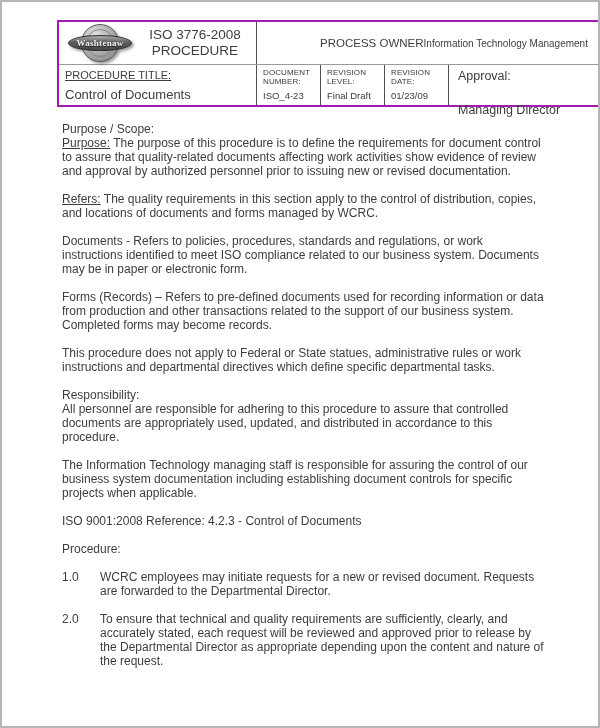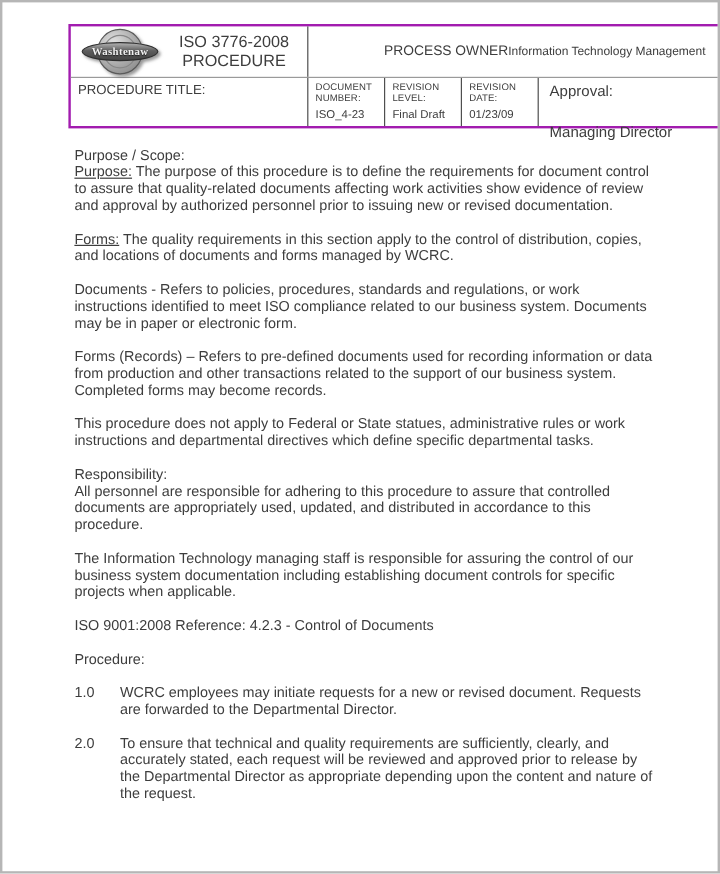--- a/index.html
+++ b/index.html
@@ -26,21 +26,21 @@
   .hdr-cell { box-sizing:border-box; }
   .v-dark { border-right:1px solid #4f4f4f; }
 
   .cell-logo-title { width:198px; display:flex; align-items:center; padding-left:9px; }
   .iso-title { flex:1; text-align:center; font-size:13.5px; line-height:16px; }
   .cell-owner { flex:1; display:flex; align-items:center; justify-content:center; }
   .owner-label { font-size:11.5px; line-height:14px; }
   .owner-value { font-size:10px; line-height:15px; }
 
   .cell-title { width:198px; display:flex; flex-direction:column; justify-content:space-between; padding:4px 6px 3px 6px; }
-  .title-label { font-size:11px; }
+  .title-label { font-size:11px;text-decoration:underline; }
   .title-value { font-size:13px; }
 
   .cell-small { width:64px; padding:3px 0 0 6px; }
   .small-label { font-size:8px; line-height:9px; letter-spacing:0.1px; }
   .small-value { font-size:9.5px; margin-top:4px; }
 
   .cell-approval { flex:1; padding:4px 0 0 9px; }
   .approval-label { font-size:12.5px; }
   .approval-value { font-size:12.5px; margin-top:20px; }
 
@@ -115,20 +115,21 @@
       </div>
       <div class="hdr-cell cell-owner">
         <div class="owner-label">PROCESS OWNER</div>
         <div class="owner-value">Information Technology Management</div>
       </div>
     </div>
 
     <div class="hdr-row hdr-row2">
       <div class="hdr-cell cell-title v-dark">
         <div class="title-label">PROCEDURE TITLE:</div>
+        <div class="title-value">Control of Documents</div>
       </div>
 
       <div class="hdr-cell cell-small v-dark">
         <div class="small-label">
           <div>DOCUMENT</div>
           <div>NUMBER:</div>
         </div>
         <div class="small-value">ISO_4-23</div>
       </div>
 
@@ -154,21 +155,21 @@
       </div>
     </div>
   </div>
 
   <div class="content">
 
     <p class="tight">Purpose / Scope:</p>
 
     <p><span class="lead">Purpose:</span><span> The purpose of this procedure is to define the requirements for document control to assure that quality-related documents affecting work activities show evidence of review and approval by authorized personnel prior to issuing new or revised documentation.</span></p>
 
-    <p><span class="lead">Forms:</span><span> The quality requirements in this section apply to the control of distribution, copies, and locations of documents and forms managed by WCRC.</span></p>
+    <p><span class="lead">Refers:</span><span> The quality requirements in this section apply to the control of distribution, copies, and locations of documents and forms managed by WCRC.</span></p>
 
     <p class="indent">Documents - Refers to policies, procedures, standards and regulations, or work instructions identified to meet ISO compliance related to our business system. Documents may be in paper or electronic form.</p>
 
     <p class="indent">Forms (Records) – Refers to pre-defined documents used for recording information or data from production and other transactions related to the support of our business system. Completed forms may become records.</p>
 
     <p>This procedure does not apply to Federal or State statues, administrative rules or work instructions and departmental directives which define specific departmental tasks.</p>
 
     <p class="tight">Responsibility:</p>
 
     <p>All personnel are responsible for adhering to this procedure to assure that controlled documents are appropriately used, updated, and distributed in accordance to this procedure.</p>

